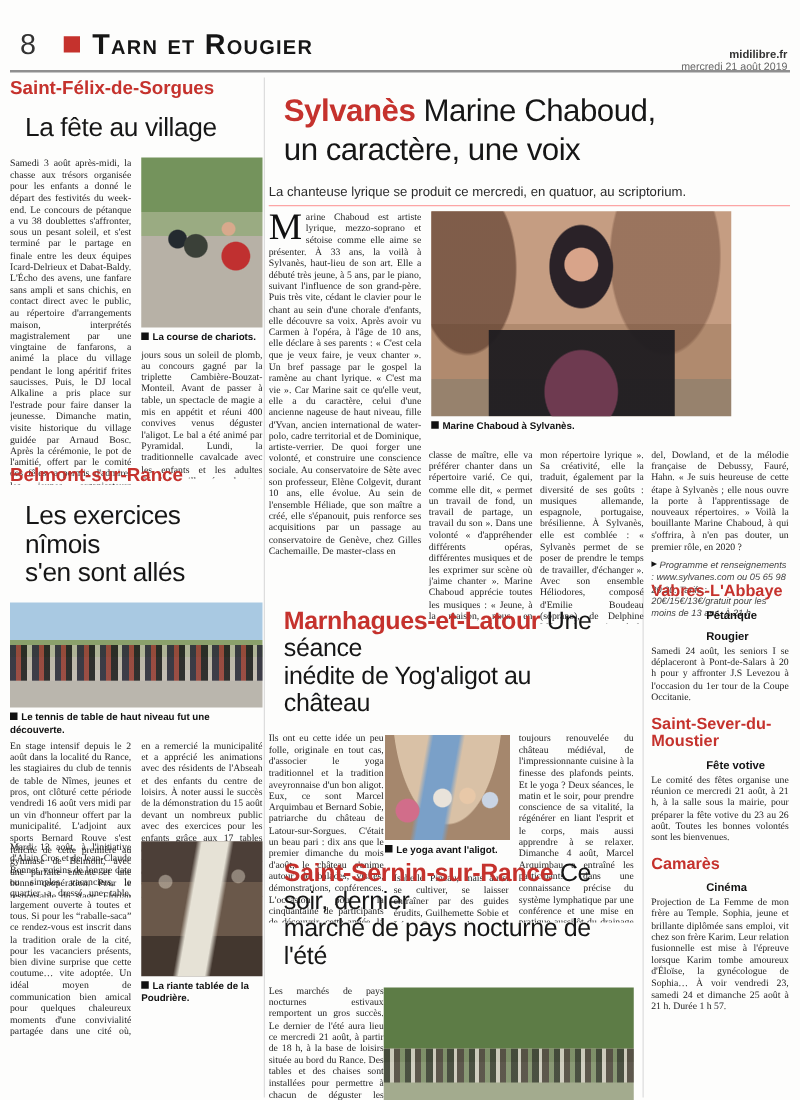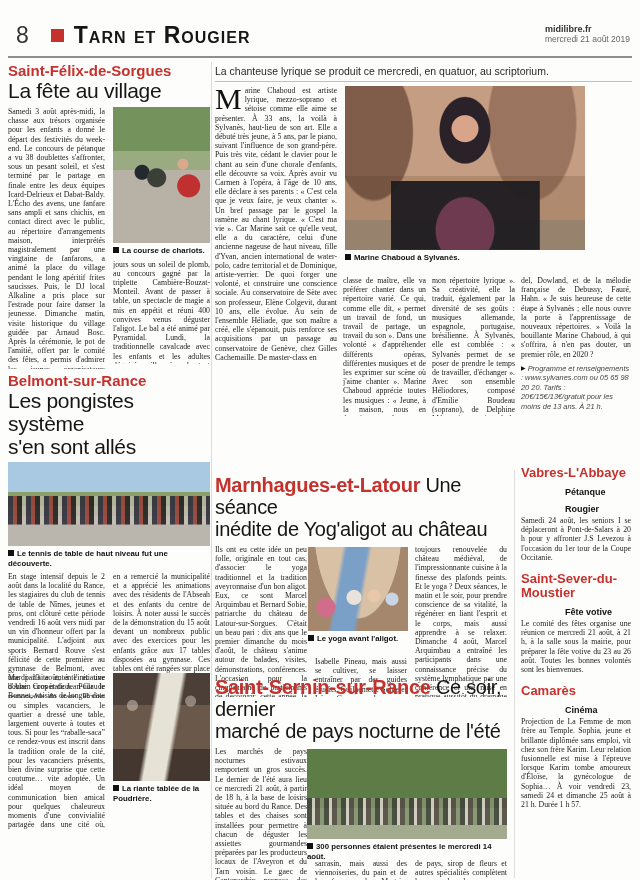--- a/index.html
+++ b/index.html
@@ -5,28 +5,28 @@
   html,body{margin:0;padding:0;}
   body{width:640px;height:880px;background:#f7f6f3;font-family:"Liberation Serif",serif;color:#1d1d1d;}
   .page{position:relative;width:640px;height:880px;background:#fdfdfc;overflow:hidden;}
 
   
   .hdr{position:absolute;left:8px;top:22px;width:624px;height:34px;border-bottom:2px solid #8f8f8f;}
   .hdr-left{position:absolute;left:8px;top:0;display:flex;align-items:center;gap:10px;}
   .pagenum{font-family:"Liberation Sans",sans-serif;font-size:23px;color:#333;}
   .redsq{width:13px;height:13px;background:#c5322d;display:inline-block;margin-left:12px;}
   .section-title{font-family:"Liberation Sans",sans-serif;font-variant:small-caps;font-weight:bold;font-size:23px;letter-spacing:1px;color:#161616;text-align:center;}
-  .hdr-right{position:absolute;right:2px;top:2px;text-align:left;font-family:"Liberation Sans",sans-serif;}
+  .hdr-right{position:absolute;right:2px;top:16px;text-align:right;font-family:"Liberation Sans",sans-serif;}
   .site{font-size:9px;font-weight:bold;color:#333;}
   .date{font-size:8.5px;color:#666;}
 
   
   .commune{font-family:"Liberation Sans",sans-serif;font-weight:bold;color:#c5322d;}
   .commune-sm{font-size:15px;line-height:17px;}
-  h2{margin:0;font-family:"Liberation Sans",sans-serif;font-weight:normal;color:#161616;letter-spacing:-0.3px;}
+  h2{margin:12px;font-family:"Liberation Sans",sans-serif;font-weight:normal;color:#161616;letter-spacing:-0.3px;}
   .hl-left{font-size:21px;line-height:23px;}
   .hl-ctr{font-size:20px;line-height:22px;}
   .body-txt{font-size:7.8px;line-height:9.2px;text-align:justify;color:#222;hyphens:auto;}
   .cap{font-family:"Liberation Sans",sans-serif;font-size:7.8px;line-height:9.5px;font-weight:bold;color:#111;}
   .cap .sq{display:inline-block;width:6px;height:6px;background:#111;margin-right:3px;}
   .note-it{font-family:"Liberation Sans",sans-serif;font-size:7.4px;line-height:9.5px;font-style:italic;color:#444;}
   .tri{font-style:normal;font-size:6px;vertical-align:1px;color:#111;}
   .ovh{overflow:hidden;}
   .vrule{position:absolute;width:1px;background:#ddd;}
 
@@ -127,41 +127,42 @@
       <div class="c97">
         <div class="photo ph-chariots"></div>
         <div class="cap" style="margin:3px 0 4px 0;"><span class="sq"></span><span>La course de chariots.</span></div>
         <div class="body-txt ovh" style="height:104px;">jours sous un soleil de plomb, au concours gagné par la triplette Cambière-Bouzat-Monteil. Avant de passer à table, un spectacle de magie a mis en appétit et réuni 400 convives venus déguster l'aligot. Le bal a été animé par Pyramidal. Lundi, la traditionnelle cavalcade avec les enfants et les adultes déguisés a sillonné en chantant les rues de Saint-Félix. La très prisée course de Caddies a beaucoup amusé les spectateurs. La soirée s'est poursuivie avec un repas qui a réuni plus de 200 personnes. La fête de Saint-Félix a été une vraie réussite.</div>
       </div>
     </div>
   </div>
 
   <div class="art" style="left:8px;top:372px;width:202px;">
     <div class="commune commune-sm">Belmont-sur-Rance</div>
-    <h2 class="hl-left"><span>Les pongistes système</span><br><span>s'en sont allés</span></h2>
+    <h2 class="hl-left"><span>Les exercices nîmois</span><br><span>s'en sont allés</span></h2>
     <div class="photo ph-pingpong" style="margin-top:4px;"></div>
     <div class="cap" style="margin:3px 0 4px 0;"><span class="sq"></span><span>Le tennis de table de haut niveau fut une découverte.</span></div>
     <div class="cols2" style="margin-top:2px;">
       <div class="c97 body-txt ovh" style="height:126px;">En stage intensif depuis le 2 août dans la localité du Rance, les stagiaires du club de tennis de table de Nîmes, jeunes et pros, ont clôturé cette période vendredi 16 août vers midi par un vin d'honneur offert par la municipalité. L'adjoint aux sports Bernard Rouve s'est félicité de cette première au gymnase de Belmont, avec une parfaite entente et une bonne coopération. Pour le responsable du stage, Florian Haboda, le séjour a été une réussite avec un bon accueil au Sériguet. Il</div>
       <div class="c97 body-txt ovh" style="height:126px;">en a remercié la municipalité et a apprécié les animations avec des résidents de l'Abseah et des enfants du centre de loisirs. À noter aussi le succès de la démonstration du 15 août devant un nombreux public avec des exercices pour les enfants grâce aux 17 tables disposées au gymnase. Ces tables ont été rangées sur place et laissées à disposition de la commune au cas où des animations tennis de table seraient organisées, affaire à suivre… pourquoi pas un club club local ?</div>
     </div>
   </div>
 
   <div class="art" style="left:8px;top:668px;width:202px;">
     <div class="cols2">
       <div class="c97 body-txt ovh" style="height:156px;">Mardi 13 août, à l'initiative d'Alain Cros et de Jean-Claude Bonnet, voisins de longue date ou simples vacanciers, le quartier a dressé une table, largement ouverte à toutes et tous. Si pour les “raballe-saca” ce rendez-vous est inscrit dans la tradition orale de la cité, pour les vacanciers présents, bien divine surprise que cette coutume… vite adoptée. Un idéal moyen de communication bien amical pour quelques chaleureux moments d'une convivialité partagée dans une cité où, indéniablement, il fait</div>
       <div class="c97">
         <div class="photo ph-poudriere"></div>
         <div class="cap" style="margin:3px 0 3px 0;"><span class="sq"></span><span>La riante tablée de la Poudrière.</span></div>
 
       </div>
     </div>
   </div>
 
   <div class="main-art">
+    <h2 class="hl-main"><span class="commune" style="font-size:25px;">Sylvanès</span><span> Marine Chaboud,</span><br><span>un caractère, une voix</span></h2>
     <div class="standfirst">La chanteuse lyrique se produit ce mercredi, en quatuor, au scriptorium.</div>
     <div class="main-body">
       <div class="main-photo photo ph-marine"></div>
       <div class="main-cap cap"><span class="sq"></span><span>Marine Chaboud à Sylvanès.</span></div>
       <div class="main-cols">
         <div class="mc1 body-txt ovh"><span class="dropcap">M</span><span>arine Chaboud est artiste lyrique, mezzo-soprano et sétoise comme elle aime se présenter. À 33 ans, la voilà à Sylvanès, haut-lieu de son art. Elle a débuté très jeune, à 5 ans, par le piano, suivant l'influence de son grand-père. Puis très vite, cédant le clavier pour le chant au sein d'une chorale d'enfants, elle découvre sa voix. Après avoir vu Carmen à l'opéra, à l'âge de 10 ans, elle déclare à ses parents : « C'est cela que je veux faire, je veux chanter ». Un bref passage par le gospel la ramène au chant lyrique. « C'est ma vie ». Car Marine sait ce qu'elle veut, elle a du caractère, celui d'une ancienne nageuse de haut niveau, fille d'Yvan, ancien international de water-polo, cadre territorial et de Dominique, artiste-verrier. De quoi forger une volonté, et construire une conscience sociale. Au conservatoire de Sète avec son professeur, Elène Colgevit, durant 10 ans, elle évolue. Au sein de l'ensemble Héliade, que son maître a créé, elle s'épanouit, puis renforce ses acquisitions par un passage au conservatoire de Genève, chez Gilles Cachemaille. De master-class en</span></div>
         <div class="mc2 body-txt ovh">classe de maître, elle va préférer chanter dans un répertoire varié. Ce qui, comme elle dit, « permet un travail de fond, un travail de partage, un travail du son ». Dans une volonté « d'appréhender différents opéras, différentes musiques et de les exprimer sur scène où j'aime chanter ». Marine Chaboud apprécie toutes les musiques : « Jeune, à la maison, nous en écoutions tous les genres, et c'est sûrement pourquoi je ne suis pas exclusive dans le choix de</div>
         <div class="mc3 body-txt ovh">mon répertoire lyrique ». Sa créativité, elle la traduit, également par la diversité de ses goûts : musiques allemande, espagnole, portugaise, brésilienne. À Sylvanès, elle est comblée : « Sylvanès permet de se poser de prendre le temps de travailler, d'échanger ». Avec son ensemble Héliodores, composé d'Emilie Boudeau (soprano), de Delphine Mégret (soprano) et de la pianiste Anne-Lise Dodelier, elles interprètent en duos et en trios de la musique anglaise de Purcell, Haen-</div>
         <div class="mc4 ovh">
           <div class="body-txt">del, Dowland, et de la mélodie française de Debussy, Fauré, Hahn. « Je suis heureuse de cette étape à Sylvanès ; elle nous ouvre la porte à l'apprentissage de nouveaux répertoires. » Voilà la bouillante Marine Chaboud, à qui s'offrira, à n'en pas douter, un premier rôle, en 2020 ?</div>

